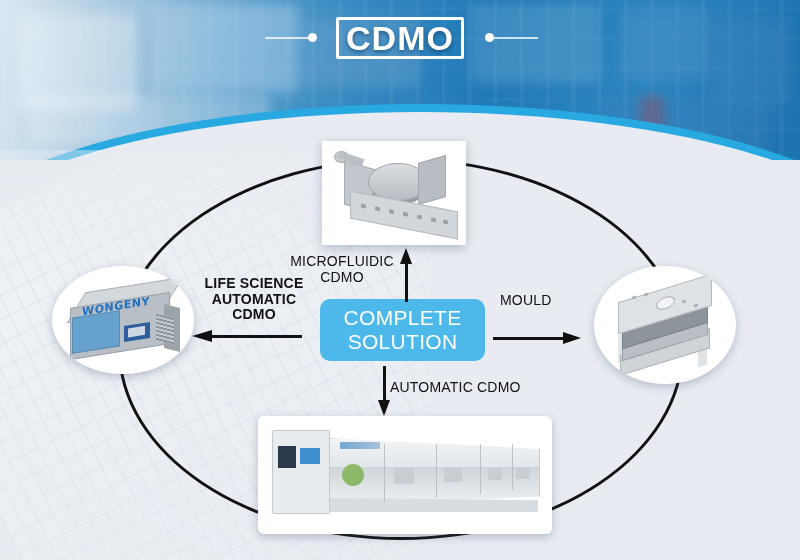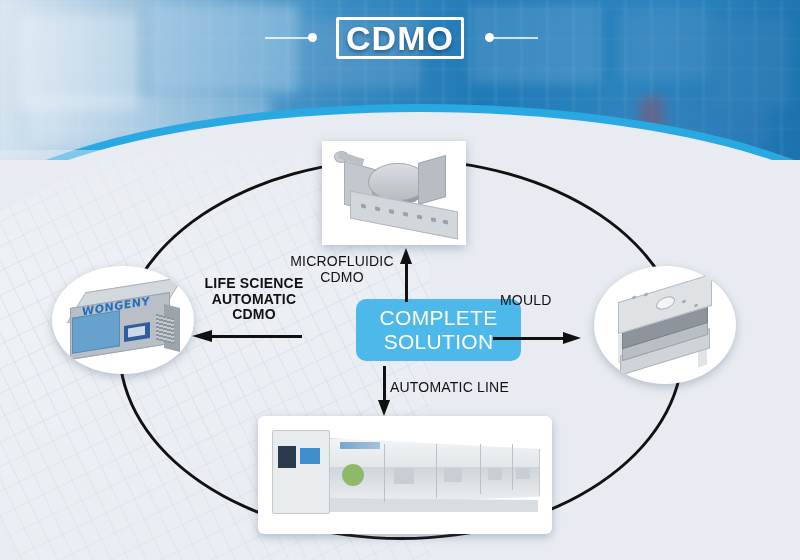--- a/index.html
+++ b/index.html
@@ -61,21 +61,21 @@
     filter:blur(.4px);}
   .bg-fade{position:absolute;inset:0;background:linear-gradient(180deg,rgba(232,236,242,.85) 0%,rgba(232,236,242,.25) 35%,rgba(232,236,242,.55) 100%);}
 
   
   .ring{position:absolute;left:118px;top:158px;width:566px;height:382px;
     border:3px solid #111111;border-radius:50%;box-sizing:border-box;}
 
   
   .center-box{position:absolute;left:320px;top:299px;width:165px;height:62px;
     background:#4db8ea;border-radius:10px;
-    display:flex;flex-direction:column;align-items:center;justify-content:center;margin-left:36px;}
+    display:flex;flex-direction:column;align-items:center;justify-content:center;}
   .center-box span{color:#ffffff;font-size:21px;font-weight:normal;line-height:1.12;letter-spacing:.3px;}
 
   
   .circ{position:absolute;border-radius:50%;background:#ffffff;overflow:hidden;
     box-shadow:0 3px 10px rgba(60,80,110,.30);}
   .circ-left{left:52px;top:266px;width:142px;height:108px;}
   .circ-right{left:594px;top:266px;width:142px;height:118px;}
 
   
   .inst{position:absolute;left:14px;top:18px;width:116px;height:74px;}
@@ -307,21 +307,21 @@
       <div class="head"></div>
   </div>
 
   <div class="lbl lbl-chip">
     <div>MICROFLUIDIC</div>
     <div>CDMO</div>
   </div>
 
   <div class="lbl lbl-mould">MOULD</div>
 
-  <div class="lbl lbl-auto">AUTOMATIC LINE</div>
+  <div class="lbl lbl-auto">AUTOMATIC CDMO</div>
 
   <div class="lbl lbl-life">
     <div>LIFE SCIENCE</div>
     <div>AUTOMATIC</div>
     <div>CDMO</div>
   </div>
 
 </div>
 
 </body></html>

